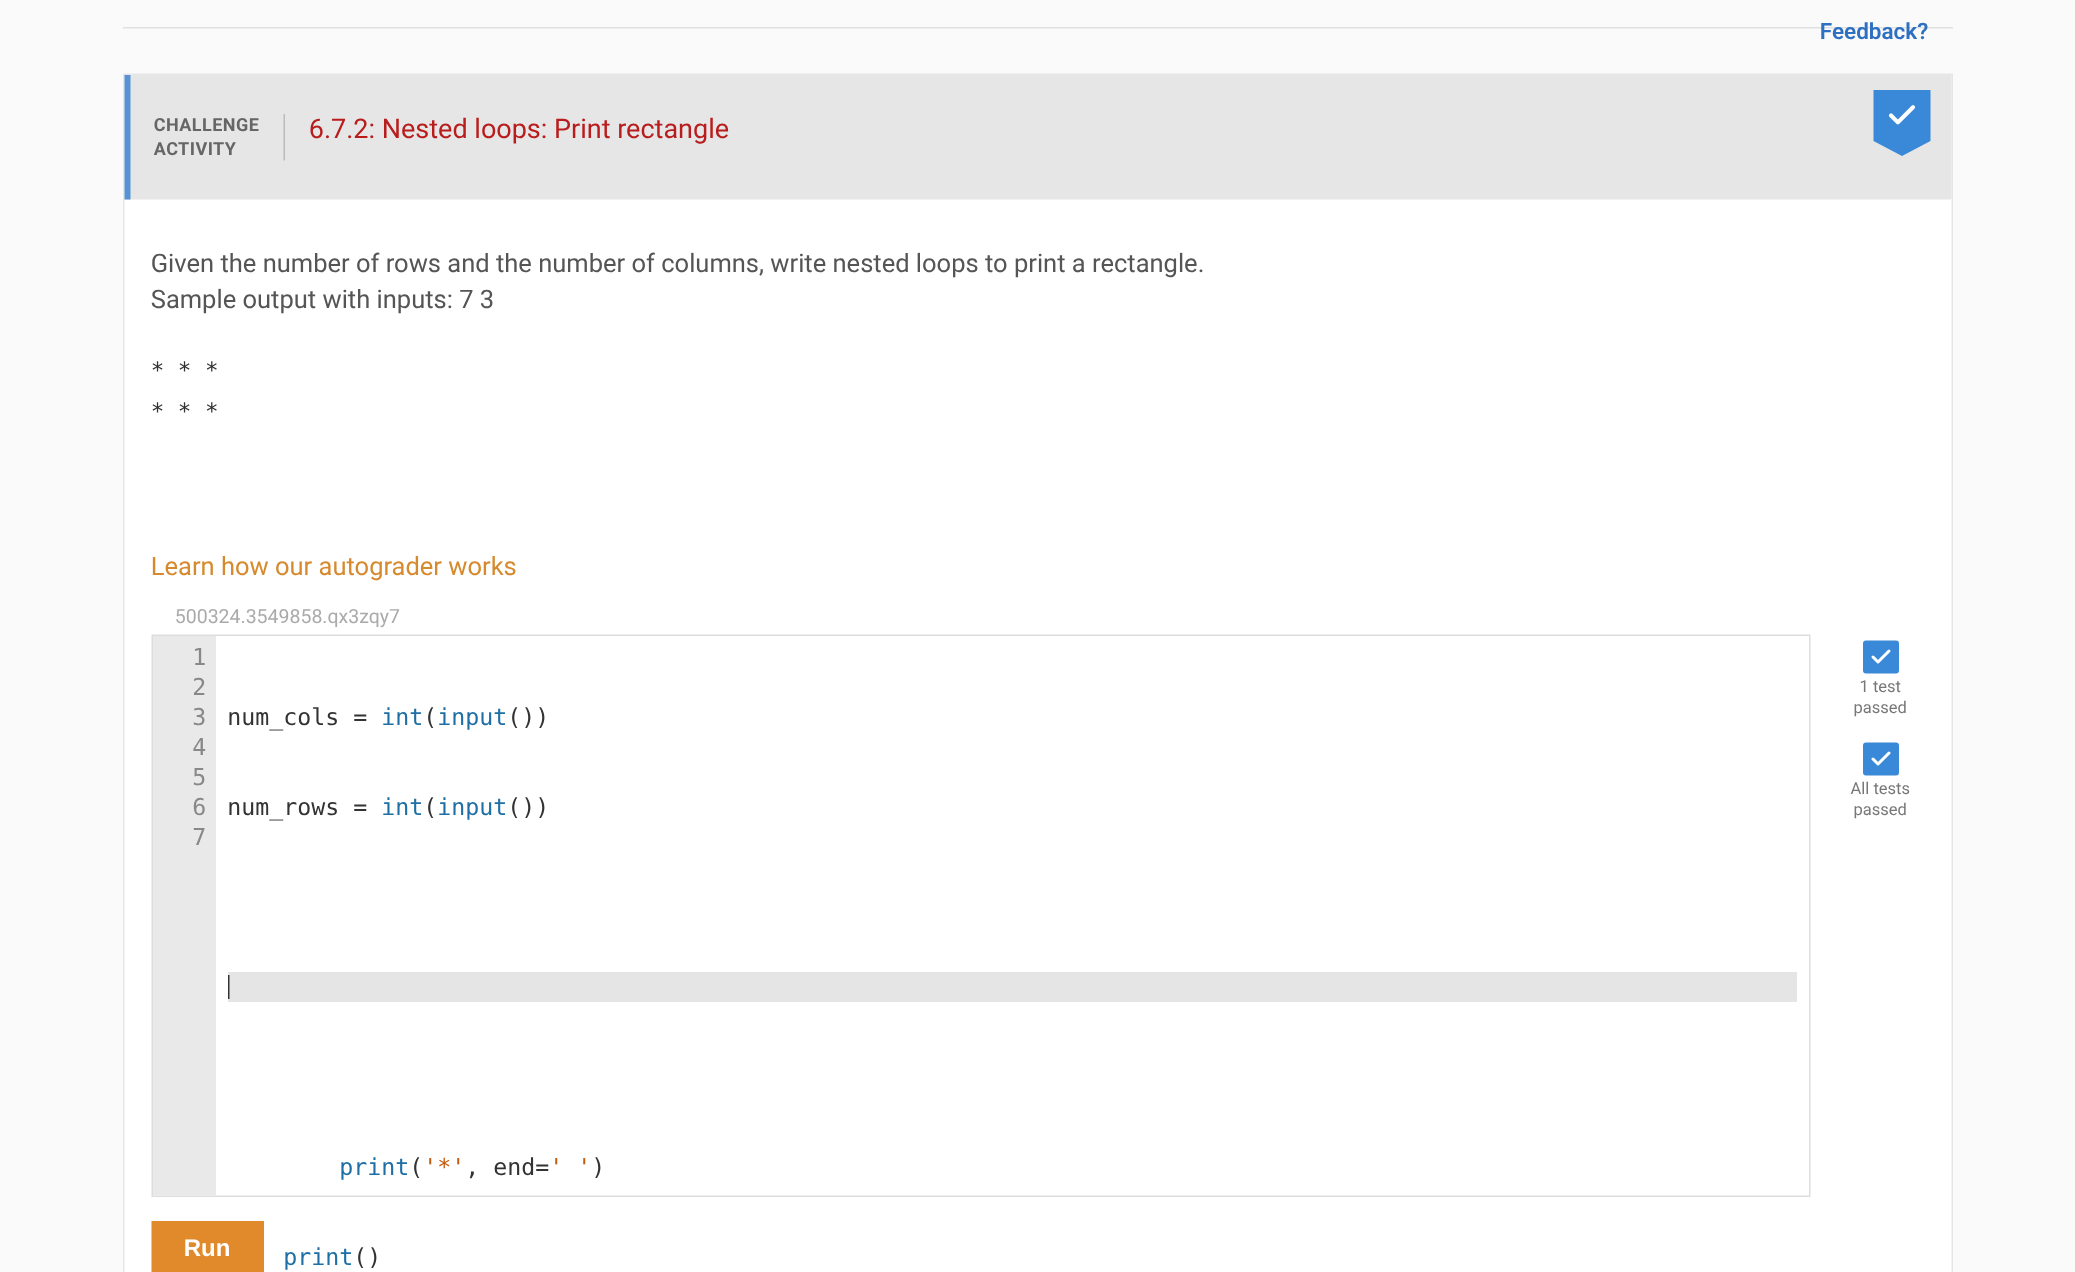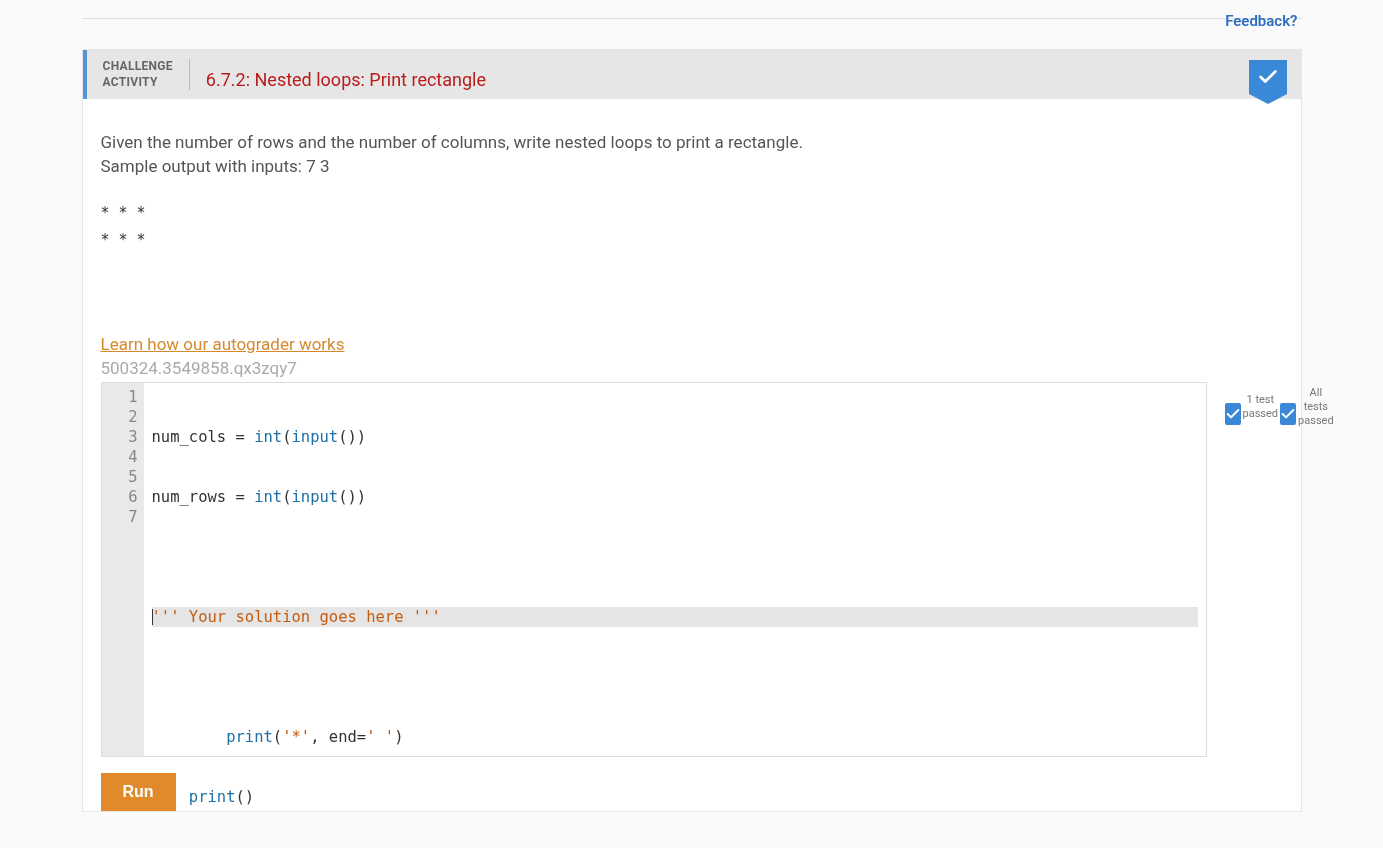--- a/index.html
+++ b/index.html
@@ -16,21 +16,21 @@
     padding: 0 30px;
     position: relative;
   }
   .outer-container {
     margin: 0 auto;
     max-width: 1220px;
     position: relative;
   }
   .feedback-link {
     position: absolute;
-    right: 4px;
+    right: 16px;
     top: -6px;
     color: #2d6fc1;
     font-weight: 600;
     font-size: 15px;
     cursor: pointer;
   }
   .top-rule {
     border: none;
     border-top: 1px solid #e0e0e0;
     margin-top: 18px;
@@ -38,22 +38,22 @@
   }
   .challenge-card {
     border: 1px solid #e6e6e6;
     background: #fff;
     position: relative;
   }
   .challenge-header {
     background: #e6e6e6;
     border-left: 4px solid #5793d4;
     display: flex;
-    align-items: flex-end;
-    padding: 9px 16px;
+    align-items: flex-start;
+    padding: 26px 16px;
     position: relative;
   }
   .challenge-label {
     font-size: 12px;
     font-weight: 700;
     color: #666;
     line-height: 1.3;
     padding-right: 16px;
     border-right: 1px solid #bbb;
     display: flex;
@@ -107,30 +107,30 @@
   .sample-output {
     font-family: ui-monospace, "SFMono-Regular", Menlo, Consolas, monospace;
     font-size: 15px;
     color: #333;
     white-space: pre;
     margin-bottom: 80px;
     line-height: 1.8;
   }
   .autograder-link {
     color: #d68a2d;
-    text-decoration: underline;
     font-size: 17px;
     cursor: pointer;
     display: inline-block;
-    margin-bottom: 4px;
+    margin-bottom: 16px;
   }
   .code-id {
-    font-size: 17px;
+    font-size: 13px;
     color: #aaa;
     margin-bottom: 4px;
+    margin-left: 16px;
   }
   .editor-row {
     display: flex;
     align-items: flex-start;
     gap: 18px;
   }
   .code-editor {
     flex: 1;
     border: 1px solid #ddd;
     display: flex;
@@ -165,21 +165,21 @@
     height: 20px;
     z-index: 0;
   }
   .code-lines .txt { position: relative; z-index: 1; }
   .kw-fn { color: #1d6fa5; }
   .kw-str { color: #c45c10; }
   .status-col {
     width: 58px;
     padding-top: 4px;
     display: flex;
-    flex-direction: row;
+    flex-direction: column;
     align-items: center;
     gap: 2px;
   }
   .status-badge {
     width: 24px;
     height: 22px;
     background: #3a89d8;
     color: #fff;
     display: flex;
     align-items: center;
@@ -250,21 +250,21 @@
               <div>3</div>
               <div>4</div>
               <div>5</div>
               <div>6</div>
               <div>7</div>
             </div>
             <div class="code-lines">
               <div class="line"><span class="txt">num_cols = <span class="kw-fn">int</span>(<span class="kw-fn">input</span>())</span></div>
               <div class="line"><span class="txt">num_rows = <span class="kw-fn">int</span>(<span class="kw-fn">input</span>())</span></div>
               <div class="line"><span class="txt"></span></div>
-              <div class="line"><span class="hl"></span><span class="cursor-mark" style="left:0"></span><span class="txt"><span class="kw-str">''' Your solution goes here '''</span></span></div>
+              <div class="line"><span class="hl"></span><span class="cursor-mark" style="left:0"></span></div>
               <div class="line"><span class="txt"></span></div>
               <div class="line"><span class="txt">        <span class="kw-fn">print</span>(<span class="kw-str">'*'</span>, end=<span class="kw-str">' '</span>)</span></div>
               <div class="line"><span class="txt">    <span class="kw-fn">print</span>()</span></div>
             </div>
           </div>
 
           <div class="status-col">
             <div class="status-badge">
               <svg viewBox="0 0 24 24" fill="none" stroke="#fff" stroke-width="3" stroke-linecap="round" stroke-linejoin="round">
                   <polyline points="20 6 9 17 4 12"></polyline>

